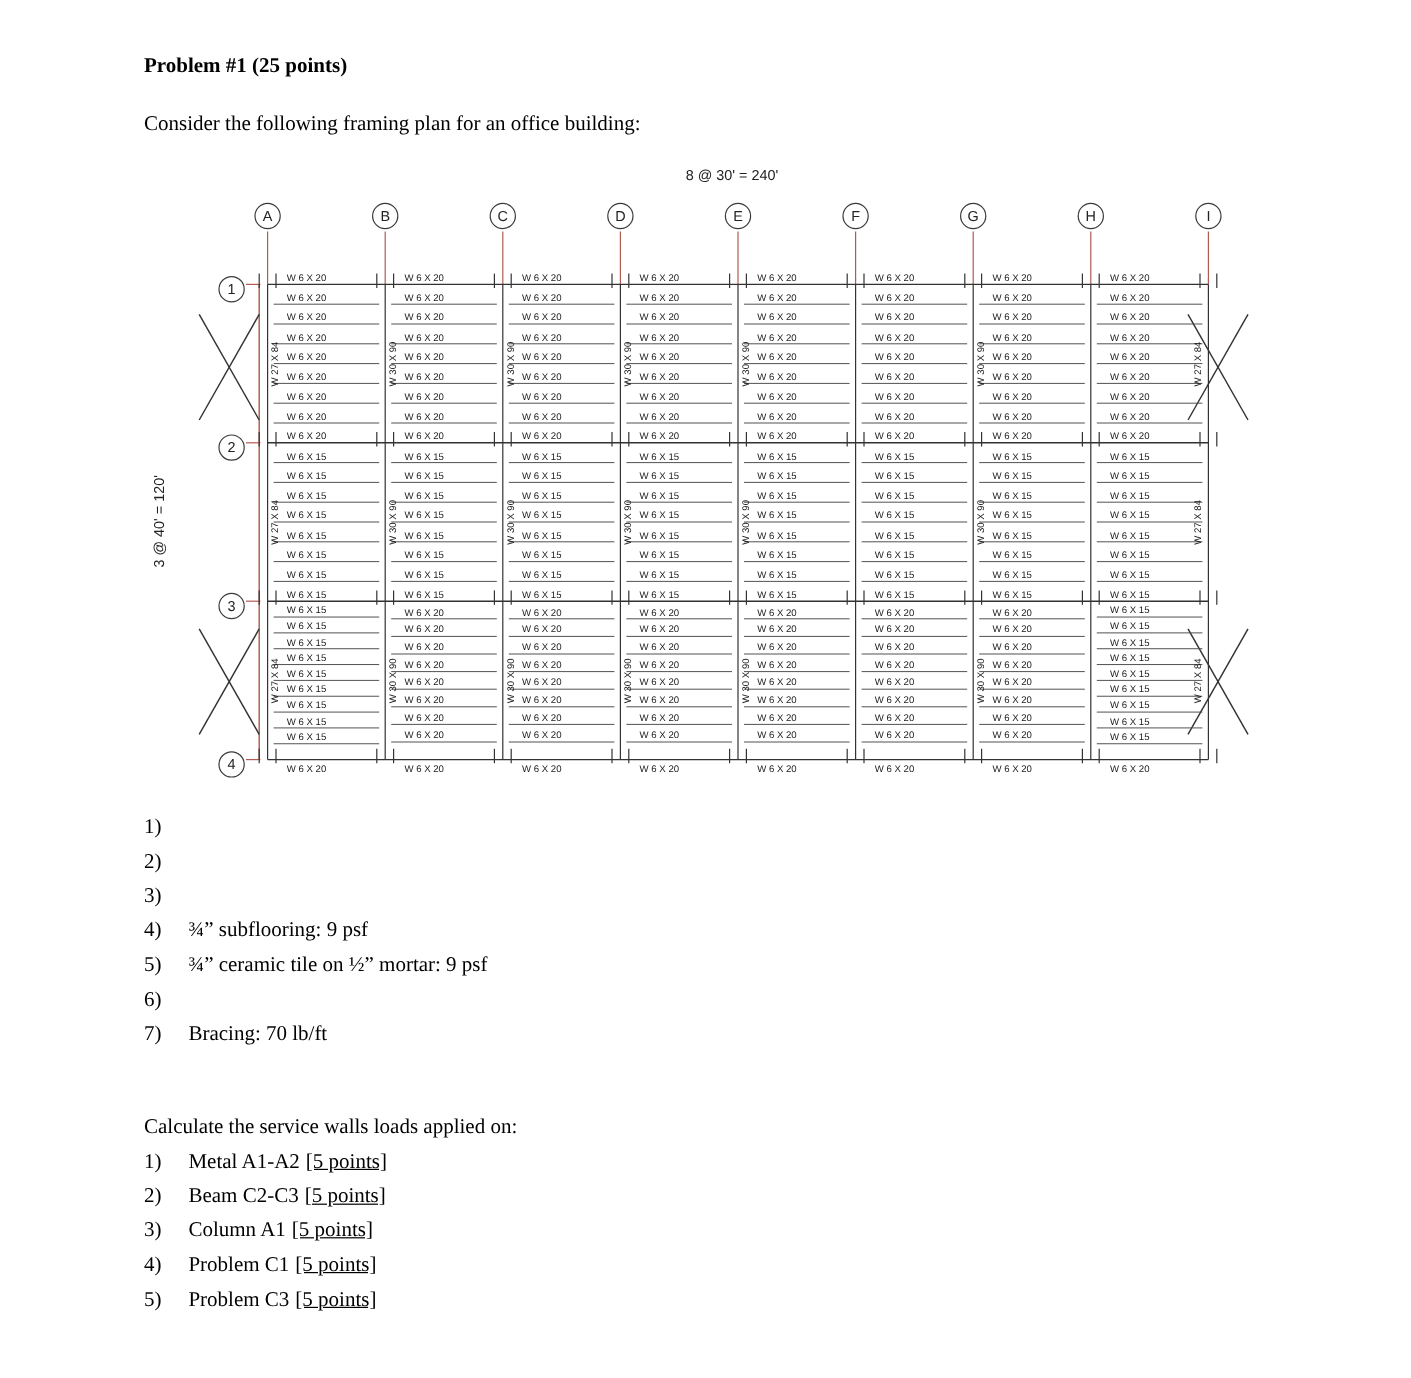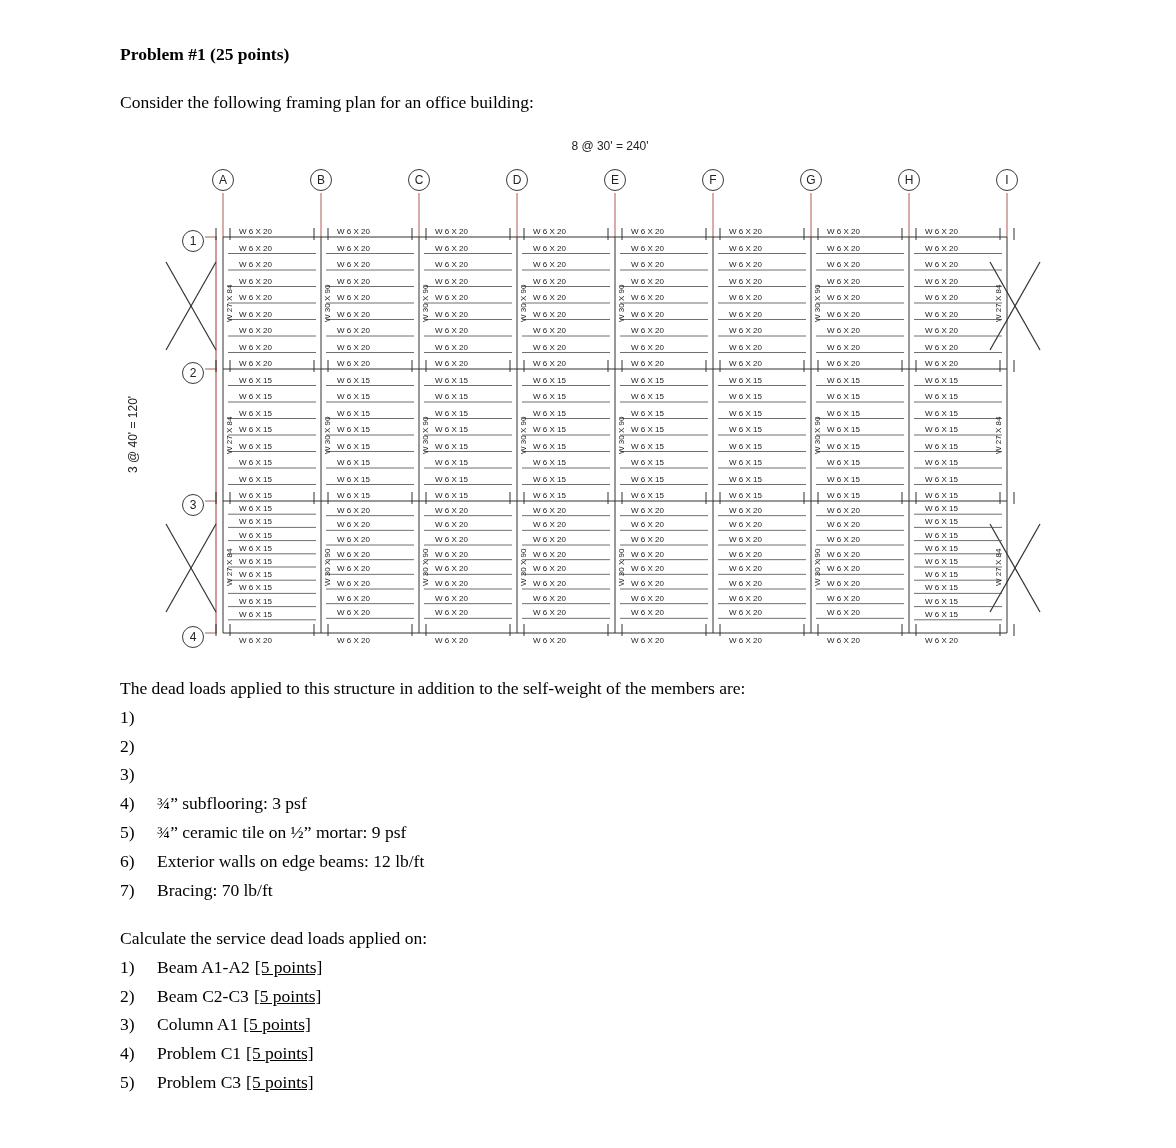--- a/index.html
+++ b/index.html
@@ -594,53 +594,51 @@
       <div class="bubble" style="left: 800px; top: 169px;">G</div>
       <div class="bubble" style="left: 898px; top: 169px;">H</div>
       <div class="bubble" style="left: 996px; top: 169px;">I</div>
       <div class="bubble" style="left: 182px; top: 230px;">1</div>
       <div class="bubble" style="left: 182px; top: 362px;">2</div>
       <div class="bubble" style="left: 182px; top: 494px;">3</div>
       <div class="bubble" style="left: 182px; top: 626px;">4</div>
     </div>
 
   <div id="loads-section" class="section">
-    <p class="heading">The dead loads applied to this structure in addition to the self-weight of the members are:</p>
     <div class="li">
         <span class="num">1)</span>
       </div>
     <div class="li">
         <span class="num">2)</span>
       </div>
     <div class="li">
         <span class="num">3)</span>
       </div>
     <div class="li">
         <span class="num">4)</span>
-        <span>¾” subflooring: 3 psf</span>
+        <span>¾” subflooring: 9 psf</span>
       </div>
     <div class="li">
         <span class="num">5)</span>
         <span>¾” ceramic tile on ½” mortar: 9 psf</span>
       </div>
     <div class="li">
         <span class="num">6)</span>
-        <span>Exterior walls on edge beams: 12 lb/ft</span>
       </div>
     <div class="li">
         <span class="num">7)</span>
         <span>Bracing: 70 lb/ft</span>
       </div>
   </div>
 
   <div id="calc-section" class="section">
-    <p class="heading">Calculate the service dead loads applied on:</p>
+    <p class="heading">Calculate the service walls loads applied on:</p>
     <div class="li">
         <span class="num">1)</span>
-        <span>Beam A1-A2</span>
+        <span>Metal A1-A2</span>
         <span class="pts">[5 points]</span>
       </div>
     <div class="li">
         <span class="num">2)</span>
         <span>Beam C2-C3</span>
         <span class="pts">[5 points]</span>
       </div>
     <div class="li">
         <span class="num">3)</span>
         <span>Column A1</span>

